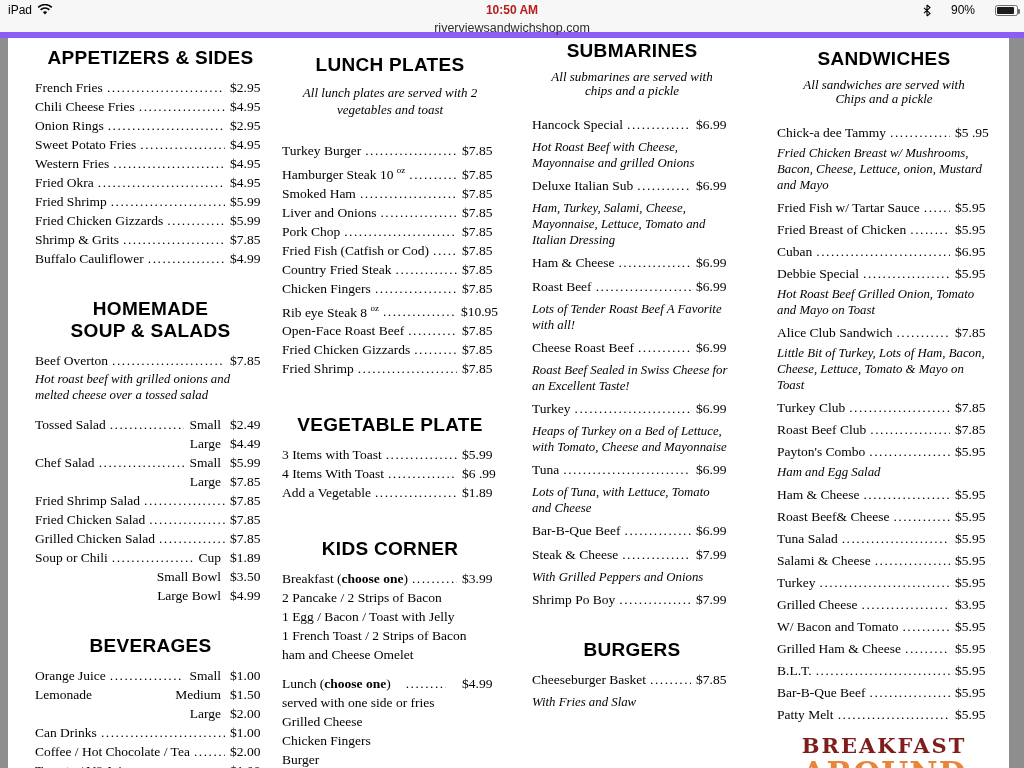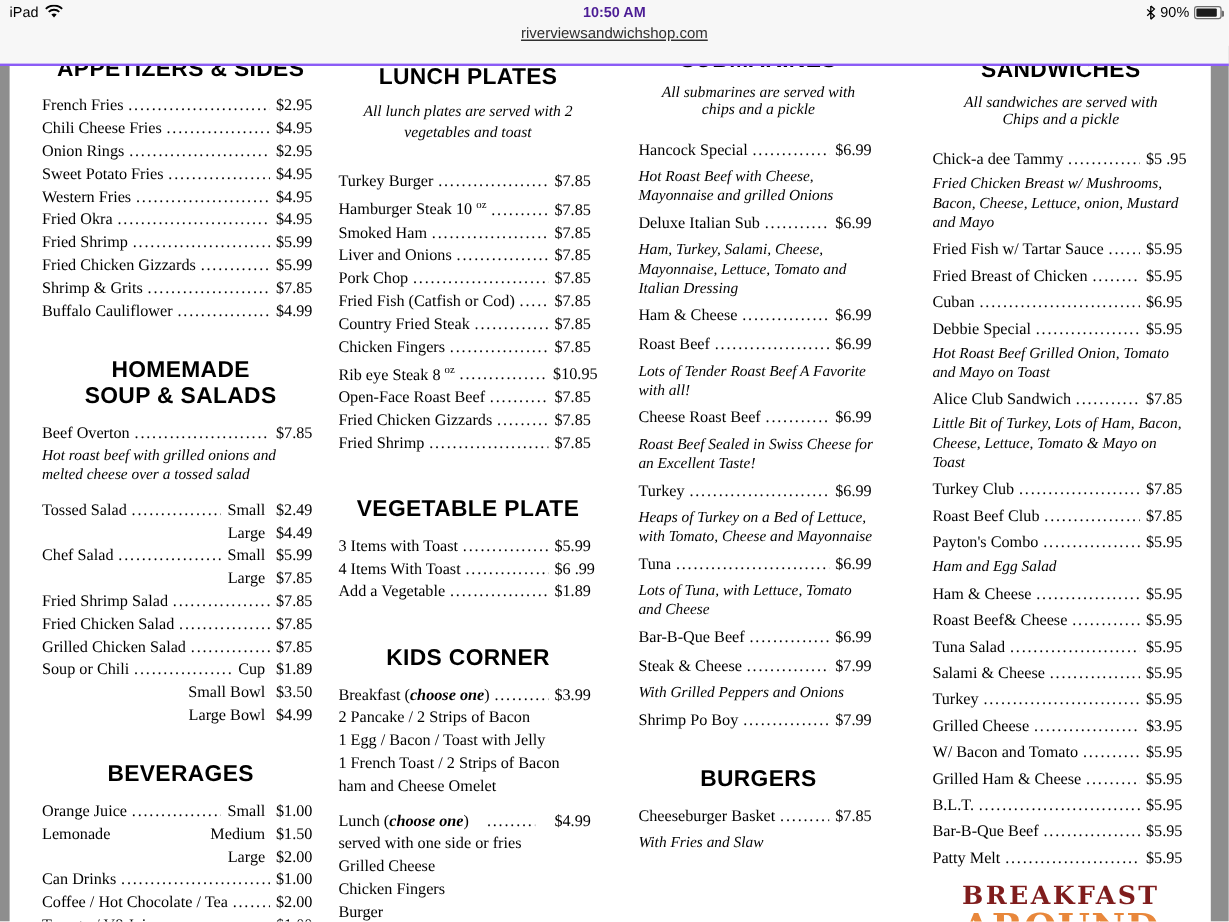--- a/index.html
+++ b/index.html
@@ -1,28 +1,28 @@
 <!DOCTYPE html>
 <html><head>
 <meta charset="utf-8">
 <style>
   * { margin:0; padding:0; box-sizing:border-box; }
   html,body { width:1024px; height:768px; overflow:hidden; background:#fff;
               font-family:"Liberation Serif", serif; color:#000; }
 
   
-  .topbar { position:absolute; top:0; left:0; width:1024px; height:55px;
-            background:#f7f7f7; border-bottom:2px solid #8b5cf6; z-index:20;
-            font-family:"Liberation Sans", sans-serif;text-decoration:underline; }
+  .topbar { position:absolute; top:0; left:0; width:1024px; height:38px;
+            background:#f7f7f7; border-bottom:6px solid #8b5cf6; z-index:20;
+            font-family:"Liberation Sans", sans-serif; }
   .statusrow { position:relative; height:20px; }
   .status-left { position:absolute; left:8px; top:3px; display:flex; align-items:center; gap:5px;
                  font-size:12px; color:#000; }
   .status-time { position:absolute; left:0; right:0; top:3px; text-align:center;
-                 font-size:12px; font-weight:bold; color:#4c1d95; }
-  .status-right { position:absolute; right:6px; top:3px; display:flex; align-items:center; gap:4px;
+                 font-size:12px; font-weight:bold; color:#b91c1c; }
+  .status-right { position:absolute; right:6px; top:3px; display:flex; align-items:center; gap:20px;
                   font-size:12px; color:#000; }
   .urlrow { text-align:center; font-size:12.5px; color:#2e2e2e; line-height:16px; }
   .batt { display:inline-block; position:relative; width:23px; height:11px;
           border:1px solid #6e6e6e; border-radius:2.5px; }
   .batt::before { content:""; position:absolute; left:1px; top:1px; bottom:1px; width:17px;
                   background:#1c1c1c; border-radius:1px; }
   .batt::after { content:""; position:absolute; right:-3px; top:3px; width:2px; height:5px;
                  background:#6e6e6e; border-radius:0 1px 1px 0; }
 
   
@@ -56,21 +56,21 @@
   .c4 .item { margin-bottom:4px; }
   .item.plain { margin-bottom:1px; }
   .iname { white-space:nowrap; }
   .leader { flex:1 1 auto; overflow:hidden; white-space:nowrap; margin:0 5px 0 4px;
             min-width:8px; letter-spacing:1.5px; }
   .leader::after { content:"........................................................................................................"; }
   .fill { flex:1 1 auto; }
   .size { margin-right:9px; white-space:nowrap; }
   .price { flex:0 0 auto; min-width:36px; text-align:left; white-space:nowrap; }
   sup { font-size:9px; }
-  .emph { font-weight:bold; font-style:italic; }
+  .emph { font-weight:bold; }
 
   .note { font-style:italic; font-size:12.8px; line-height:16px; }
   .c1 .note { margin:1px 0 13px; }
   .c3 .note, .c4 .note { margin:-1px 0 6px; }
   .gap-before { margin-top:11px !important;gap:11px; }
 
   
   .breakfast { margin-top:10px; text-align:center;
                font-family:"DejaVu Serif", serif; font-weight:bold; }
   .bk1 { font-size:21px; line-height:23px; letter-spacing:2px; }

